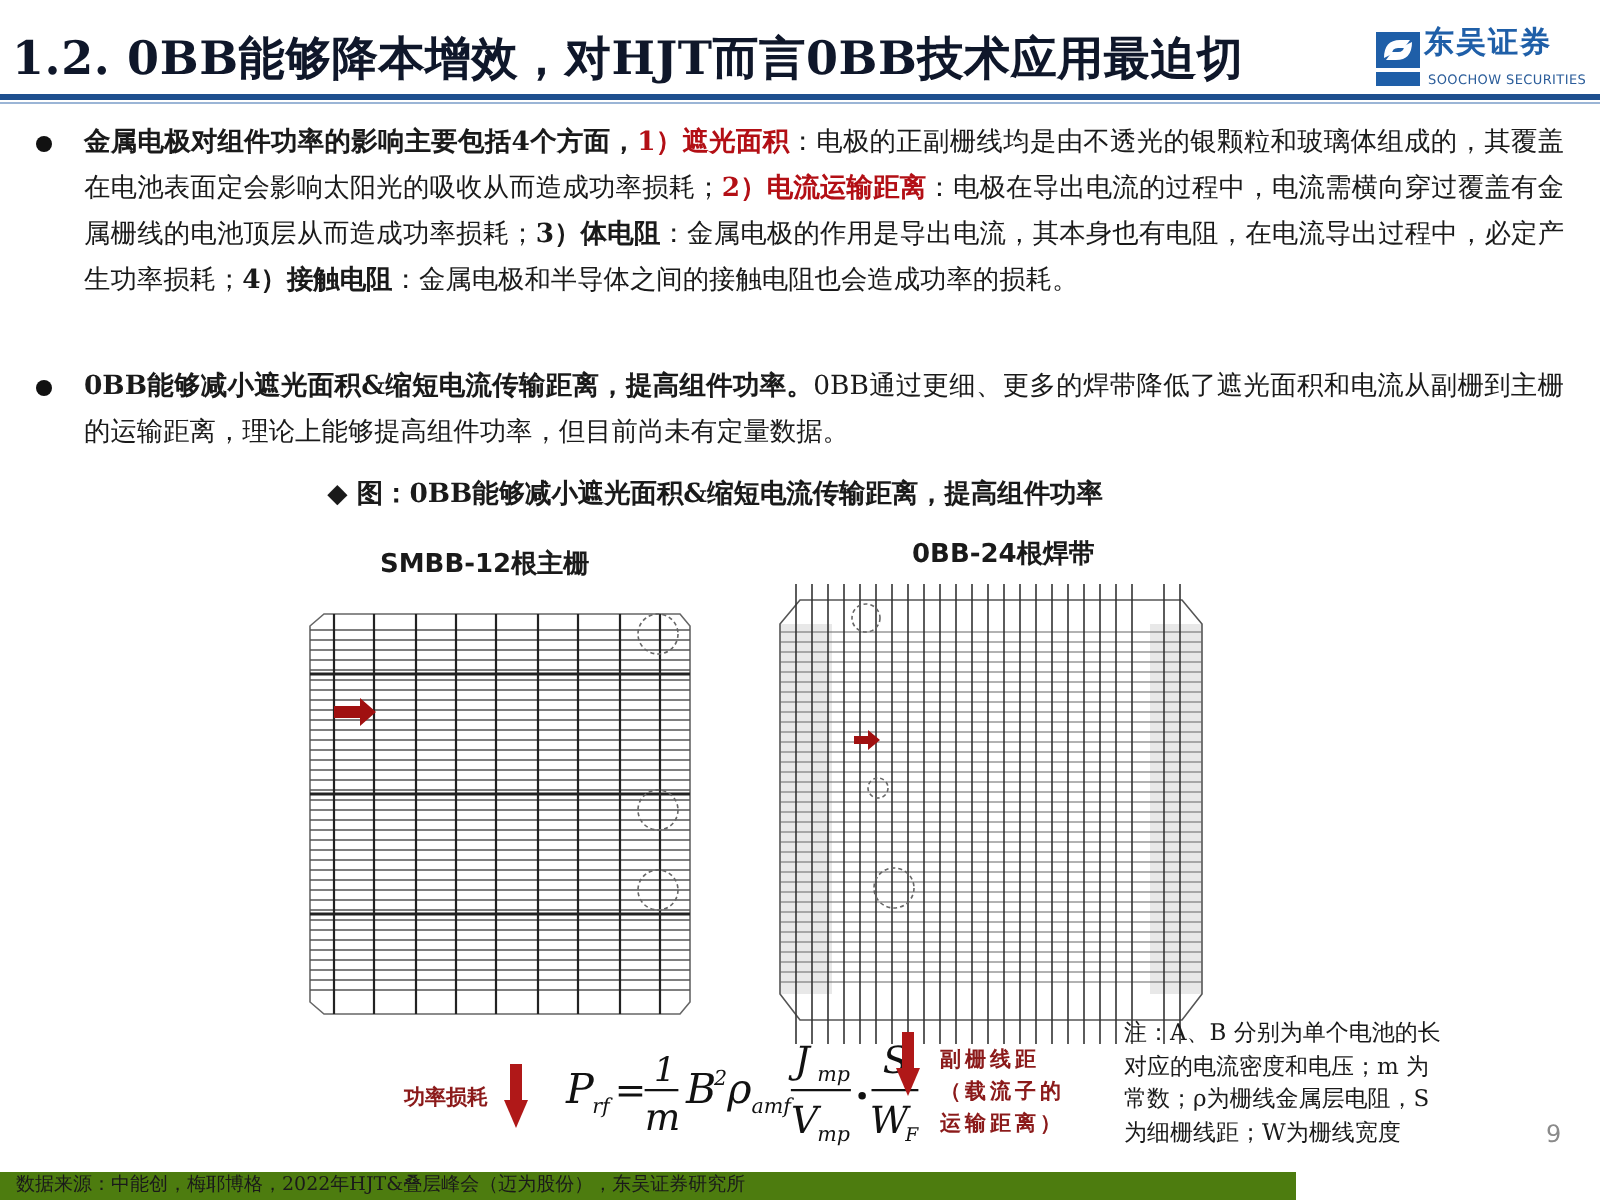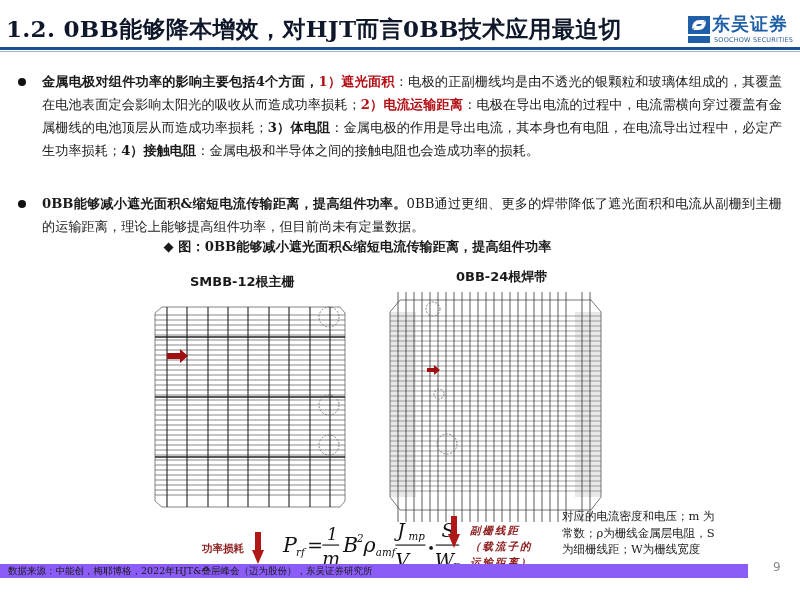--- a/index.html
+++ b/index.html
@@ -1,39 +1,39 @@
 <!DOCTYPE html>
 <html><head>
 <meta charset="utf-8">
 <style>
   html,body{margin:0;padding:0;}
   body{width:800px;height:600px;overflow:hidden;background:#ffffff;position:relative;font-family:"DejaVu Serif","Liberation Serif",serif;color:#1a1a1a;}
   .title{position:absolute;left:6px;top:14px;font-size:23px;font-weight:bold;color:#0f172a;letter-spacing:0.3px;white-space:nowrap;font-family:"DejaVu Serif",serif;}
   .logo{position:absolute;left:688px;top:14px;width:106px;height:34px;}
   .logo-mark{position:absolute;left:0;top:2px;width:22px;height:18px;}
-  .logo-cn{position:absolute;left:24px;top:-2px;font-size:18px;font-weight:bold;color:#1f5fa8;font-family:"DejaVu Sans",sans-serif;letter-spacing:1px;white-space:nowrap;}
+  .logo-cn{position:absolute;left:24px;top:-2px;font-size:15px;font-weight:bold;color:#1f5fa8;font-family:"DejaVu Sans",sans-serif;letter-spacing:1px;white-space:nowrap;}
   .logo-en{position:absolute;left:26px;top:22px;font-size:6.5px;color:#2b5d9a;font-family:"DejaVu Sans",sans-serif;white-space:nowrap;letter-spacing:0.2px;}
   .logo-tag{position:absolute;left:0;top:22px;width:22px;height:7px;background:#1f5fa8;}
   .rule1{position:absolute;left:0;top:47px;width:800px;height:3px;background:#1e4f8f;}
   .rule2{position:absolute;left:0;top:51px;width:800px;height:1px;background:#9bb5d6;}
-  .bullet{position:absolute;left:18px;width:764px;font-size:13.2px;line-height:23px;margin-top:10px;}
+  .bullet{position:absolute;left:18px;width:764px;font-size:13.2px;line-height:23px;}
   .bullet .dot{position:absolute;left:0;top:8px;width:8px;height:8px;border-radius:50%;background:#111;}
   .bullet .txt{margin-left:24px;text-align:justify;}
   .b{font-weight:bold;}
   .red{color:#b30f15;font-weight:bold;}
   .figcap{position:absolute;left:0;width:715px;top:238px;text-align:center;font-size:13.2px;font-weight:bold;}
   .panel-label{position:absolute;font-family:"DejaVu Sans",sans-serif;font-weight:bold;font-size:13px;white-space:nowrap;}
   .panel{position:absolute;}
   .note{position:absolute;left:562px;top:508px;width:200px;font-size:11.5px;line-height:16.5px;}
   .pageno{position:absolute;left:773px;top:560px;font-size:12px;color:#8a8a8a;font-family:"DejaVu Sans",sans-serif;}
-  .footer{position:absolute;left:0;top:564px;width:748px;height:14px;background:#8b5cf6;}
+  .footer{position:absolute;left:0;top:586px;width:648px;height:14px;background:#4d7c0f;}
   .footer-text{position:absolute;left:8px;top:0px;font-size:9.5px;line-height:14px;color:#1a1a1a;white-space:nowrap;}
   .formula{position:absolute;left:190px;top:510px;width:370px;height:70px;}
   .f-left{position:absolute;left:12px;top:32px;font-size:10.5px;font-weight:bold;color:#8b1a1a;white-space:nowrap;}
-  .f-right{position:absolute;left:280px;top:12px;font-size:10.5px;font-weight:bold;color:#8b1a1a;line-height:16px;width:80px;letter-spacing:2px;font-style:italic;}
+  .f-right{position:absolute;left:280px;top:12px;font-size:10.5px;font-weight:bold;color:#8b1a1a;line-height:16px;width:80px;letter-spacing:2px;}
   .arrow-down{position:absolute;width:8px;}
   .eq{position:absolute;left:87px;top:6px;height:60px;font-family:"DejaVu Serif",serif;font-style:italic;font-size:22px;}
 </style>
 </head>
 <body>
 
 <div class="title">1.2. 0BB能够降本增效，对HJT而言0BB技术应用最迫切</div>
 
 <div class="logo">
   <svg class="logo-mark" viewBox="0 0 22 18">
@@ -250,20 +250,21 @@
       <path d="M0 18 L12 18 L6 32 Z" fill="#b01818"></path>
   </svg>
   <div class="f-right">
     <div>副栅线距</div>
     <div>（载流子的</div>
     <div>运输距离）</div>
   </div>
 </div>
 
 <div class="note">
+  <div>注：A、B 分别为单个电池的长</div>
   <div>对应的电流密度和电压；m 为</div>
   <div>常数；ρ为栅线金属层电阻，S</div>
   <div>为细栅线距；W为栅线宽度</div>
 </div>
 
 <div class="pageno">9</div>
 
 <div class="footer">
   <div class="footer-text">数据来源：中能创，梅耶博格，2022年HJT&amp;叠层峰会（迈为股份），东吴证券研究所</div>
 </div>

